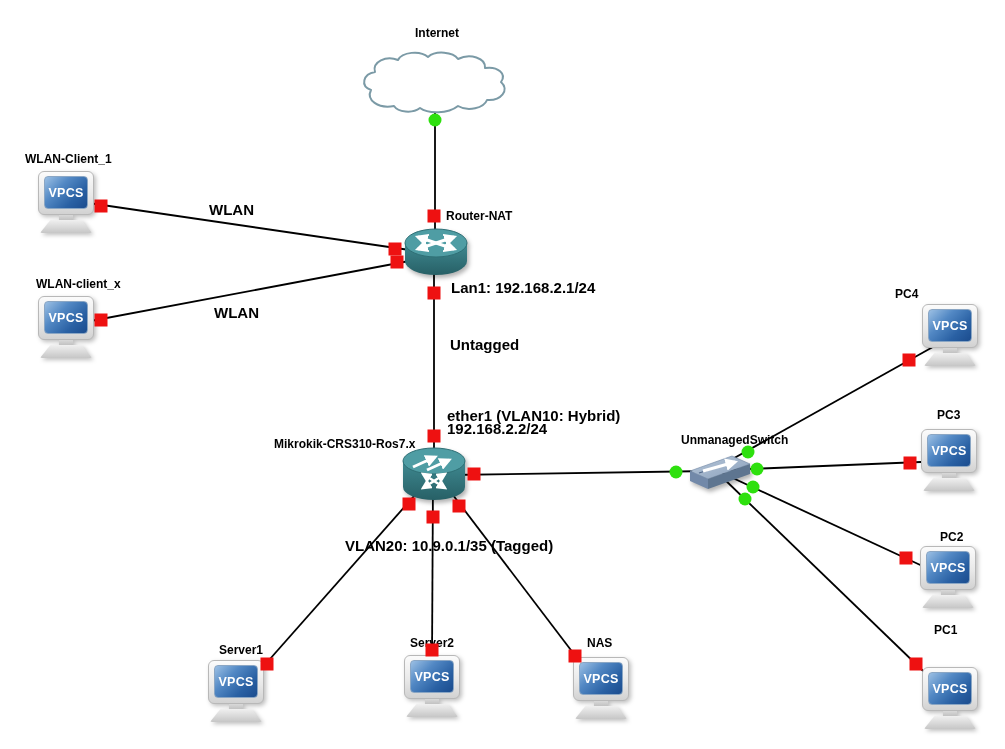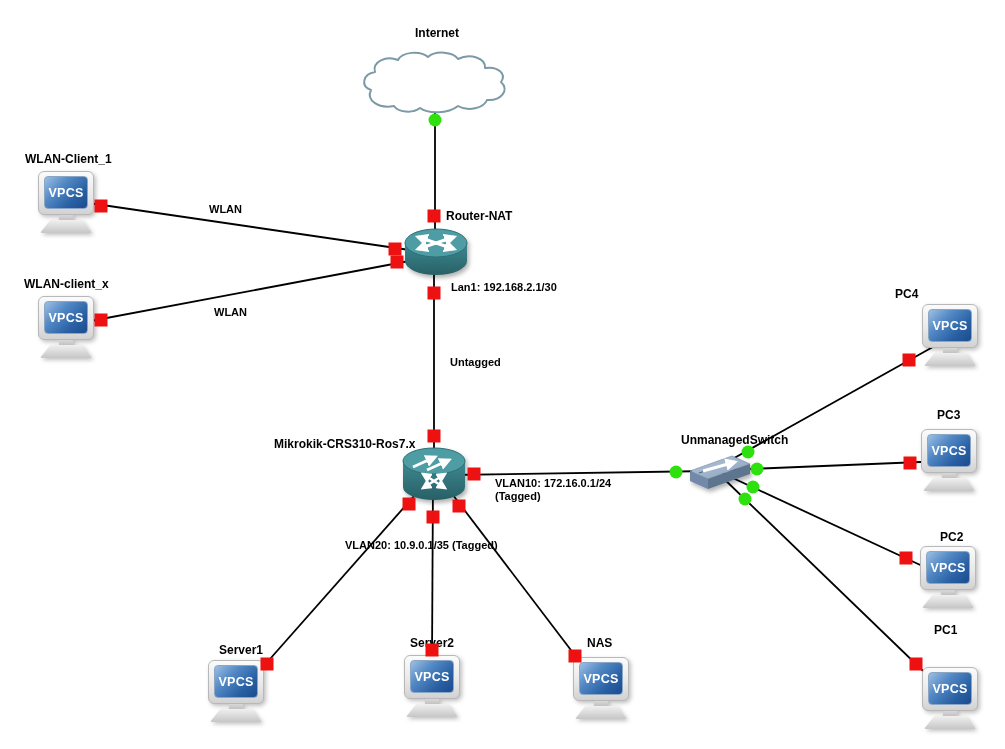--- a/index.html
+++ b/index.html
@@ -5,21 +5,21 @@
   html,body{margin:0;padding:0;background:#fff;}
   #canvas{position:relative;width:1005px;height:749px;background:#ffffff;overflow:hidden;
           font-family:"Liberation Sans",sans-serif;}
   .layer{position:absolute;left:0;top:0;width:1005px;height:749px;pointer-events:none;}
   #lines-svg{z-index:1;}
   #markers-svg{z-index:6;}
   .node{position:absolute;z-index:2;}
   .node svg{display:block;}
   .shadowed svg{filter:drop-shadow(2px 3px 2px rgba(0,0,0,.30));}
   .node-label{position:absolute;z-index:4;font-size:12px;font-weight:700;color:#000;white-space:nowrap;}
-  .link-label{position:absolute;z-index:3;font-size:11px;font-weight:700;color:#000;white-space:nowrap;line-height:13px;}
+  .link-label{position:absolute;z-index:3;font-size:15px;font-weight:700;color:#000;white-space:nowrap;line-height:13px;}
   
   .vpcs{position:relative;width:58px;height:62px;filter:drop-shadow(2px 2px 2px rgba(0,0,0,.25));}
   .vpcs .monitor{position:absolute;left:0;top:0;width:54px;height:42px;
      background:linear-gradient(180deg,#fbfbfb 0%,#e9e9e9 55%,#d2d2d2 100%);
      border:1px solid #b8b8b8;border-radius:6px;}
   .vpcs .screen{position:absolute;left:5px;top:4px;width:42px;height:31px;border-radius:4px;
      background:linear-gradient(135deg,#9cc0e4 0%,#5288c4 35%,#2a61a4 70%,#1b4c8e 100%);
      border:1px solid #8aa6c4;display:flex;align-items:center;justify-content:center;
      color:#fff;font-weight:700;font-size:12.5px;letter-spacing:.3px;}
   .vpcs .neck{position:absolute;left:21px;top:44px;width:14px;height:5px;
@@ -222,38 +222,38 @@
         </div>
       </div>
       <div class="neck"></div>
       <div class="base"></div>
     </div>
   </div>
 
   <div class="node-label" style="left:415px;top:26px">Internet</div>
   <div class="node-label" style="left:446px;top:209px">Router-NAT</div>
   <div class="node-label" style="left:25px;top:152px">WLAN-Client_1</div>
-  <div class="node-label" style="left:24px;top:277px">WLAN-client_x</div>
+  <div class="node-label" style="left:36px;top:277px">WLAN-client_x</div>
   <div class="node-label" style="left:274px;top:437px">Mikrokik-CRS310-Ros7.x</div>
   <div class="node-label" style="left:681px;top:433px">UnmanagedSwitch</div>
   <div class="node-label" style="left:895px;top:287px">PC4</div>
   <div class="node-label" style="left:937px;top:408px">PC3</div>
   <div class="node-label" style="left:940px;top:530px">PC2</div>
   <div class="node-label" style="left:934px;top:623px">PC1</div>
   <div class="node-label" style="left:219px;top:643px">Server1</div>
   <div class="node-label" style="left:410px;top:636px">Server2</div>
   <div class="node-label" style="left:587px;top:636px">NAS</div>
 
   <div class="link-label" style="left:209px;top:203px">WLAN</div>
   <div class="link-label" style="left:214px;top:306px">WLAN</div>
-  <div class="link-label" style="left:451px;top:281px">Lan1: 192.168.2.1/30</div>
-  <div class="link-label" style="left:450px;top:356px">Untagged</div>
-  <div class="link-label" style="left:495px;top:477px">
-    <div>VLAN10: 172.16.0.1/24</div>
-    <div>(Tagged)</div>
+  <div class="link-label" style="left:451px;top:281px">Lan1: 192.168.2.1/24</div>
+  <div class="link-label" style="left:450px;top:338px">Untagged</div>
+  <div class="link-label" style="left:447px;top:409px">
+    <div>ether1 (VLAN10: Hybrid)</div>
+    <div>192.168.2.2/24</div>
   </div>
   <div class="link-label" style="left:345px;top:539px">VLAN20: 10.9.0.1/35 (Tagged)</div>
 
   <svg id="markers-svg" class="layer">
       <circle cx="435" cy="120" r="6.5" fill="#2ee00e"></circle>
       <rect x="427.5" y="209.5" width="13" height="13" fill="#ee1111"></rect>
       <rect x="427.5" y="286.5" width="13" height="13" fill="#ee1111"></rect>
       <rect x="427.5" y="429.5" width="13" height="13" fill="#ee1111"></rect>
       <rect x="94.5" y="199.5" width="13" height="13" fill="#ee1111"></rect>
       <rect x="388.5" y="242.5" width="13" height="13" fill="#ee1111"></rect>

